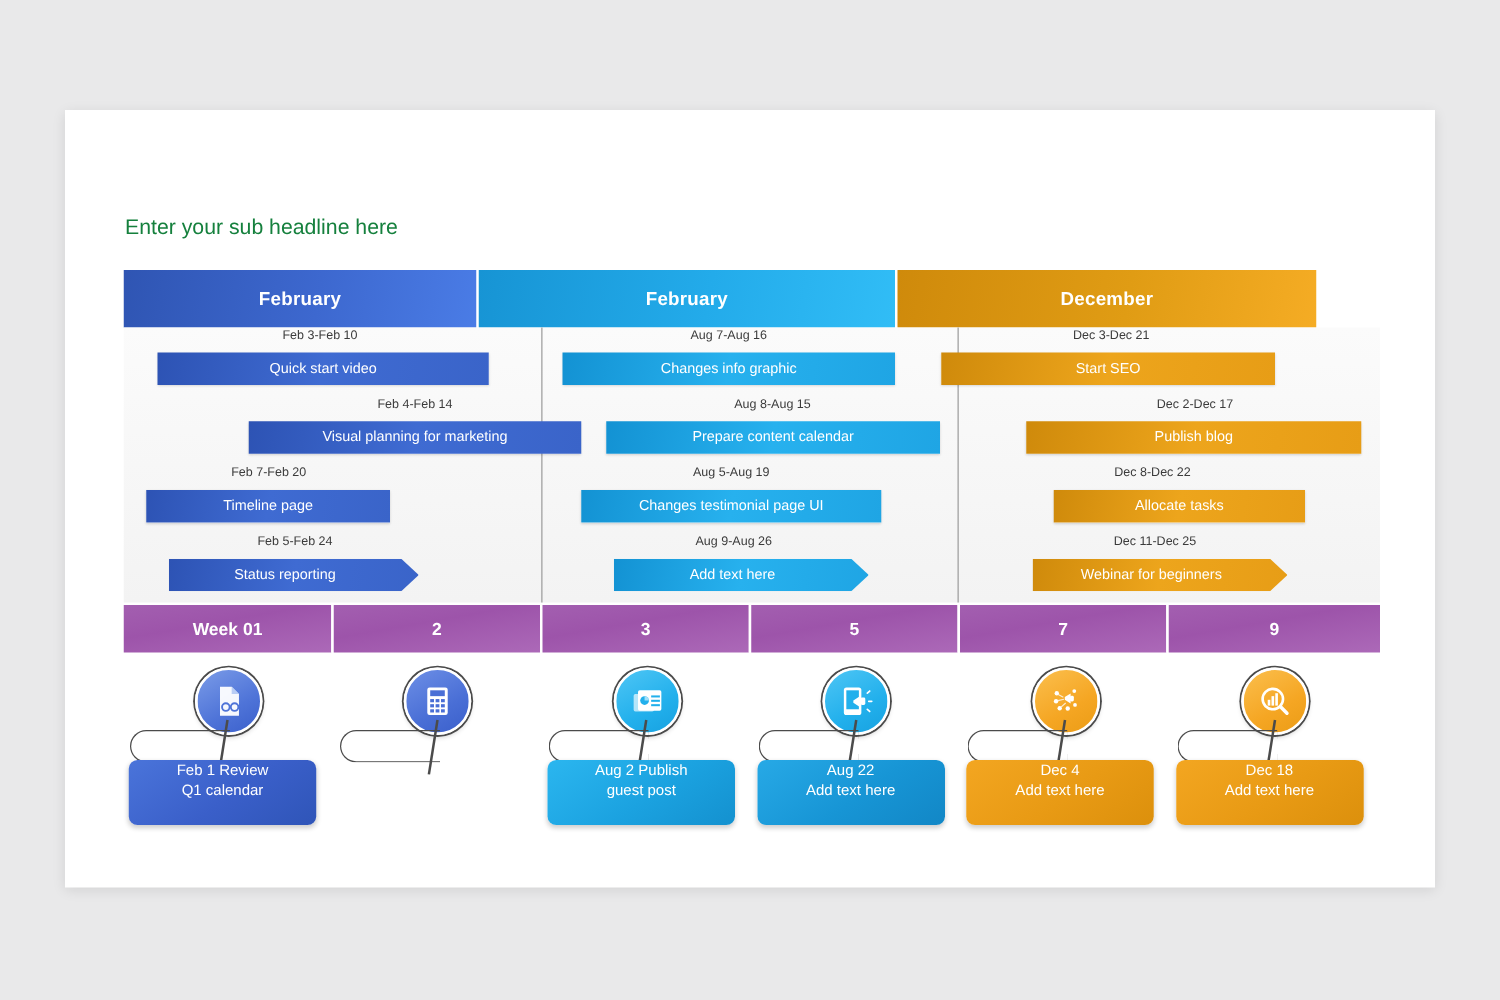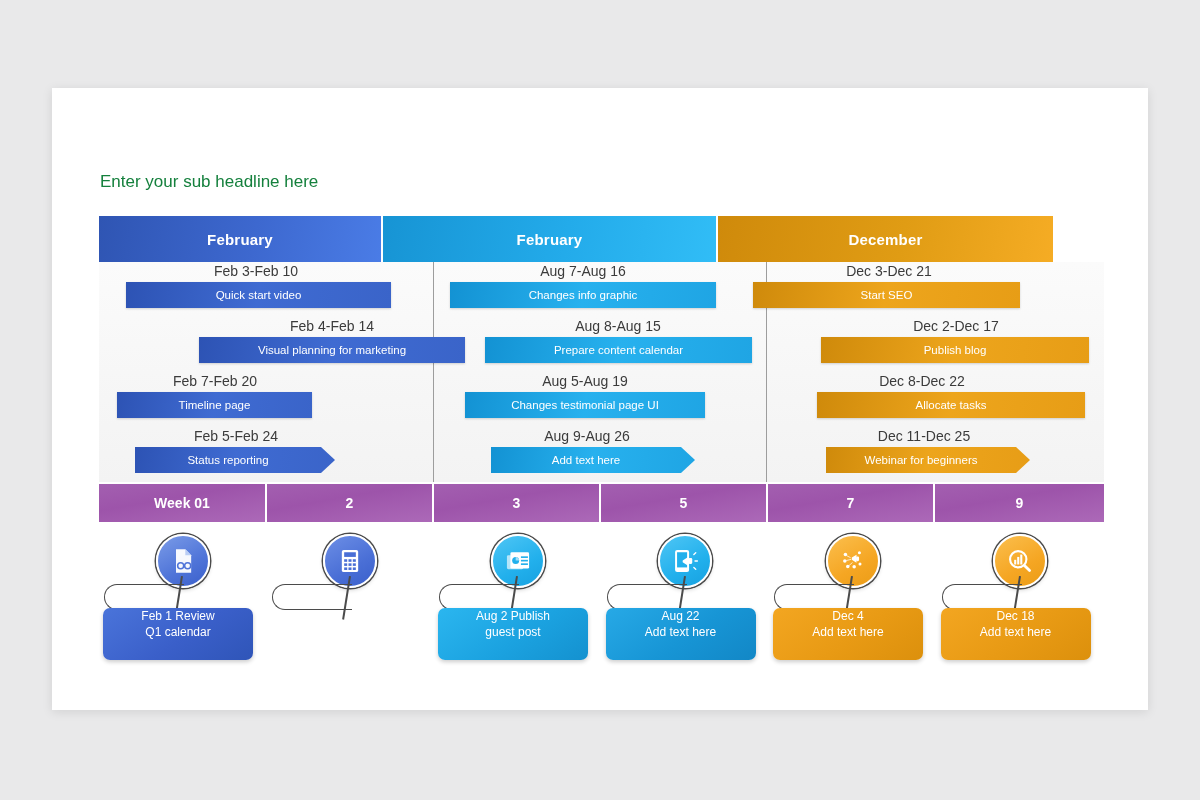--- a/index.html
+++ b/index.html
@@ -44,21 +44,21 @@
   .m-dec { background:linear-gradient(100deg,#cf8a0b 0%,#e09c14 55%,#f5ac24 100%); }
 
   #body-area {
     position:absolute; top:46px; left:0; width:100%; height:220px;
     background:linear-gradient(180deg,#fbfbfb 0%,#f3f3f3 100%);
   }
   .vdiv { position:absolute; top:0; width:1px; height:100%; background:#9d9d9d; }
 
   .task-row { position:absolute; left:0; width:100%; height:55px; }
   .task-label {
-    position:absolute; top:1px; font-size:14px; color:#3b3b3b;
+    position:absolute; top:1px; font-size:10px; color:#3b3b3b;
     white-space:nowrap; transform:translateX(-50%);
   }
   .task-bar {
     position:absolute; top:20px; height:26px;
     display:flex; align-items:center; justify-content:center;
     color:#fff; font-size:11.5px; white-space:nowrap;
     box-shadow:0 1px 2px rgba(0,0,0,.16);
   }
   .bar-feb { background:linear-gradient(100deg,#2d53b4 0%,#3f6bd2 50%,#3a64c9 100%); }
   .bar-aug { background:linear-gradient(100deg,#1392d3 0%,#27b1ee 50%,#1fa5e4 100%); }
@@ -168,21 +168,21 @@
       </div>
 
       <div class="task-row" style="top:110px">
         <div class="task-label" style="left:116px">Feb 7-Feb 20</div>
         <div class="task-bar bar-feb" style="left:18px;width:195px">Timeline page</div>
 
         <div class="task-label" style="left:486px">Aug 5-Aug 19</div>
         <div class="task-bar bar-aug" style="left:366px;width:240px">Changes testimonial page UI</div>
 
         <div class="task-label" style="left:823px">Dec 8-Dec 22</div>
-        <div class="task-bar bar-dec" style="left:718px;width:268px">Allocate tasks</div>
+        <div class="task-bar bar-dec" style="left:744px;width:201px">Allocate tasks</div>
       </div>
 
       <div class="task-row" style="top:165px">
         <div class="task-label" style="left:137px">Feb 5-Feb 24</div>
         <div class="task-bar bar-feb arrow-end" style="left:36px;width:200px">Status reporting</div>
 
         <div class="task-label" style="left:488px">Aug 9-Aug 26</div>
         <div class="task-bar bar-aug arrow-end" style="left:392px;width:204px">Add text here</div>
 
         <div class="task-label" style="left:825px">Dec 11-Dec 25</div>

